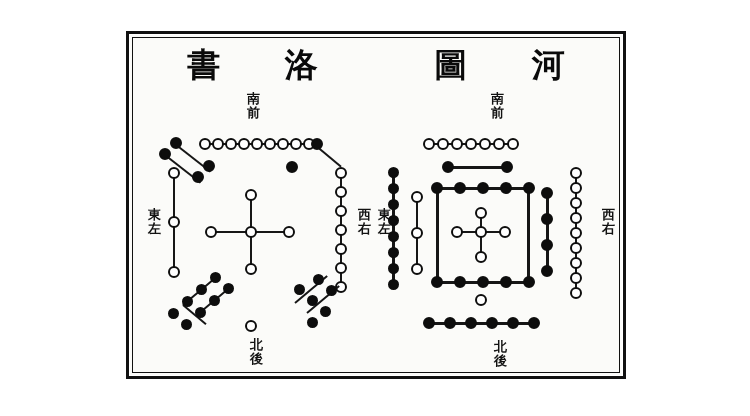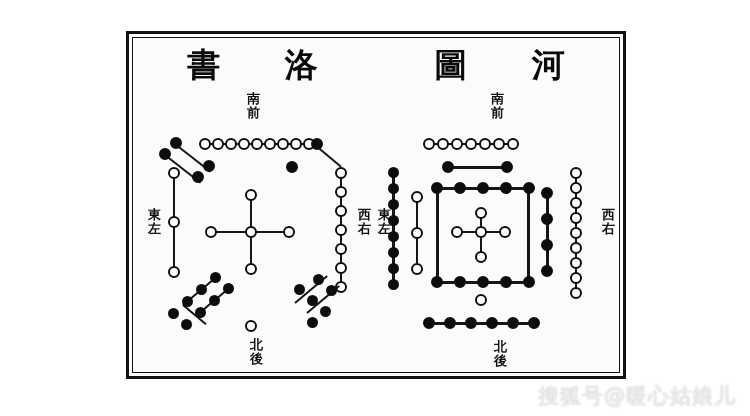--- a/index.html
+++ b/index.html
@@ -341,14 +341,13 @@
         <div class="dot black" style="left:44px;  top:221px;"></div>
         <div class="dot black" style="left:65px;  top:221px;"></div>
         <div class="dot black" style="left:86px;  top:221px;"></div>
         <div class="dot black" style="left:107px; top:221px;"></div>
         <div class="dot black" style="left:128px; top:221px;"></div>
         <div class="dot black" style="left:149px; top:221px;"></div>
       </div>
     </div>
   </div>
 
-  <div id="watermark">搜狐号@暖心姑娘儿</div>
 </div>
 
 </body></html>

